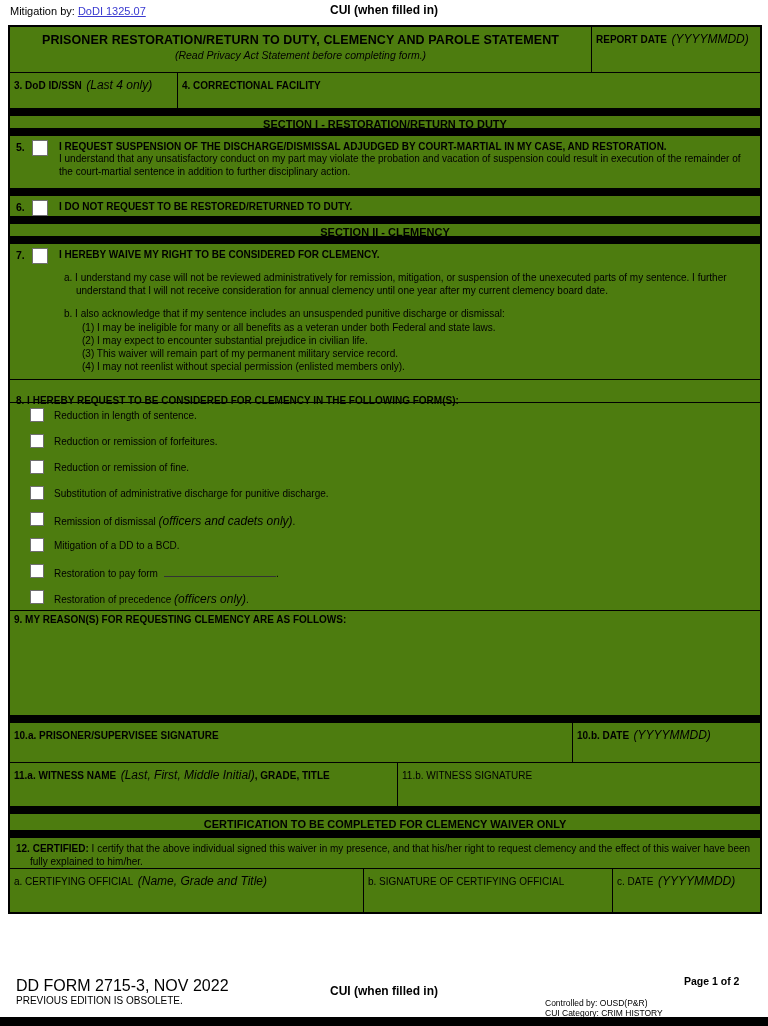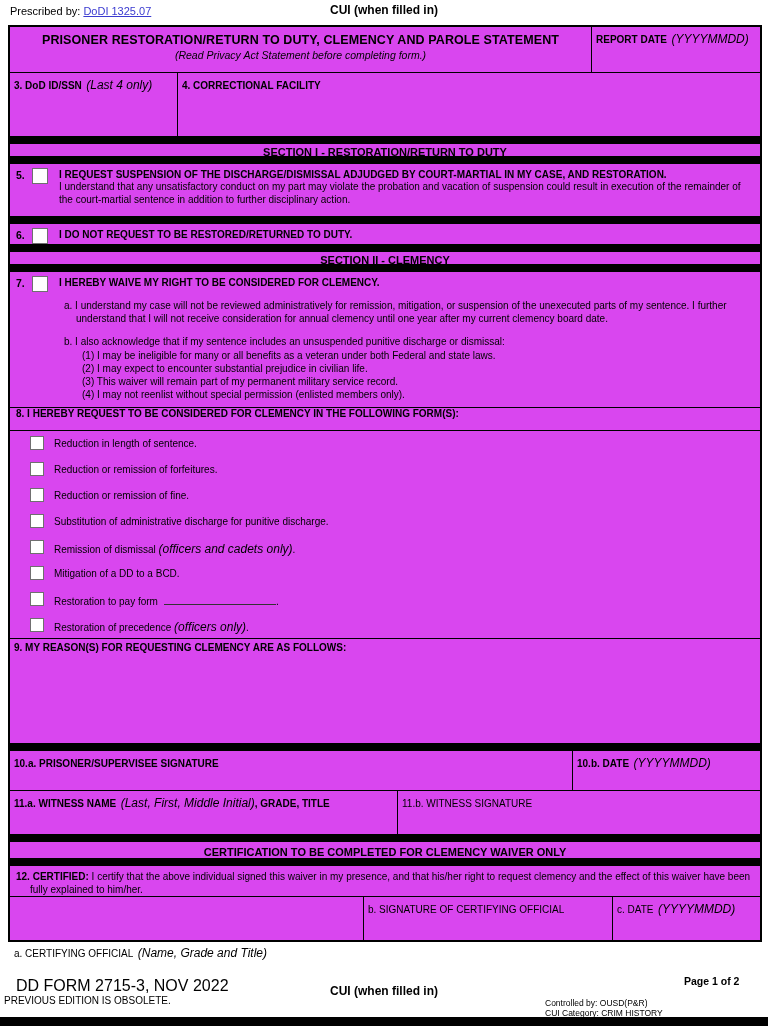--- a/index.html
+++ b/index.html
@@ -7,91 +7,91 @@
   body { font-family:"Liberation Sans","DejaVu Sans",sans-serif; color:#000; }
   .page { position:relative; width:768px; height:1026px; background:#fff; overflow:hidden; }
 
   
   .topbar { position:absolute; top:3px; left:0; width:768px; height:20px; font-size:11px; }
   .prescribed { position:absolute; left:10px; top:2px; }
   .prescribed a { color:#3a3ad0; text-decoration:underline; cursor:pointer; }
   .cui-top { position:absolute; left:0; right:0; top:0; text-align:center; font-weight:bold; font-size:12px; }
 
   
-  .form { position:absolute; top:25px; left:8px; width:754px; border:2px solid #000; background:#d946ef; }
+  .form { position:absolute; top:25px; left:8px; width:754px; border:2px solid #000; background:#4d7c0f; }
   .row { display:flex; width:100%; border-top:1px solid #000; position:relative; }
   .row:first-child { border-top:none; }
   .row.heavy { border-top:8px solid #000000; }
   .cell { padding:2px 4px; position:relative; }
   .cell + .cell { border-left:1px solid #000; }
   .lbl { font-weight:bold; font-size:10px; }
   .hint { font-style:italic; font-weight:normal; font-size:12px; }
 
   .title-row { height:45px; }
   .title-cell { flex:1; text-align:center; padding-top:6px; }
   .title-main { font-weight:bold; font-size:12.5px; letter-spacing:0.1px; }
   .title-sub { font-style:italic; font-size:10.5px; margin-top:2px; }
   .rdate-cell { width:169px; }
 
-  .r-id1 { height:48px; } .r-id2 { height:64px; }
+  .r-id1 { height:48px; } .r-id2 { height:36px; }
   .namecell { flex:1; } .regcell { width:169px; }
   .dodcell { width:167px; } .faccell { flex:1; }
 
   .sec-hdr { height:20px; justify-content:center; align-items:center; text-align:center; font-weight:bold; font-size:11px; padding-top:3px; display:flex; }
 
   .item-row { font-size:10px; }
   .i5 { height:60px; } .i6 { height:28px; } .i7 { height:143px; }
   .num { position:absolute; left:6px; top:5px; font-weight:bold; font-size:10.5px; }
   .cb { position:absolute; left:22px; top:4px; width:16px; height:16px; border:1.5px solid #6f6f6f; background:#fff; cursor:pointer; }
   .stmt { margin-left:49px; margin-top:5px; margin-right:8px; }
   .stmt-bold { font-weight:bold; font-size:10px; }
   .stmt-body { font-size:10px; margin-top:1px; line-height:1.25; }
   .para { margin-left:54px; margin-right:10px; font-size:10px; line-height:1.25; padding-left:12px; text-indent:-12px; }
   .para-a { margin-top:12px; }
   .para-b { margin-top:11px; }
   .subitems { margin-left:72px; font-size:10px; line-height:1.3; }
 
-  .i8hdr { height:23px; padding:0 4px 0 6px; font-weight:bold; font-size:10px; }
+  .i8hdr { height:23px; padding:15px 4px 0 6px; font-weight:bold; font-size:10px; }
   .options { height:208px; display:block; }
   .opt { position:relative; height:26px; font-size:10px; }
   .opt .cb2 { position:absolute; left:20px; top:5px; width:14px; height:14px; border:1.5px solid #6f6f6f; background:#fff; cursor:pointer; }
   .opt .txt { position:absolute; left:44px; top:7px; white-space:nowrap; }
   .blank { display:inline-block; width:112px; border-bottom:1px solid #333; height:11px; vertical-align:baseline; margin-left:6px; cursor:text; }
 
   .i9 { height:105px; display:block; }
   .i9 .lbl { display:block; padding:3px 4px; }
   .writearea { position:absolute; inset:18px 2px 2px 2px; cursor:text; }
 
   .r10 { height:47px; } .r11 { height:44px; }
   .sig10a { flex:1; } .sig10b { width:188px; }
   .sig11a { width:387px; } .sig11b { flex:1; }
 
   .cert-hdr { height:24px; }
   .i12 { height:38px; display:block; padding:4px 6px; font-size:10px; line-height:1.3; }
   .i12 .hang { padding-left:14px; text-indent:-14px; }
   .rabc { height:44px; }
-  .ca { width:353px;margin-top:44px; } .cbx { width:249px; } .cc { flex:1; }
+  .ca { width:353px; } .cbx { width:249px; } .cc { flex:1; }
 
   
   .footer { position:absolute; top:974px; left:0; width:768px; height:44px; font-size:10px; }
   .f-formnum { position:absolute; left:16px; top:3px; font-weight:normal; font-size:16px; }
-  .f-prev { position:absolute; left:4px; top:21px; font-size:10px; }
+  .f-prev { position:absolute; left:16px; top:21px; font-size:10px; }
   .f-cui { position:absolute; left:0; right:0; top:10px; text-align:center; font-weight:bold; font-size:12px; }
   .f-right { position:absolute; left:545px; top:0; font-size:8.5px; line-height:1.18; width:224px;margin-top:24px; }
   .f-page { position:absolute; left:684px; top:1px; font-weight:bold; font-size:10.5px; }
   .bottombar { position:absolute; left:0; top:1017px; width:768px; height:9px; background:#000; }
 </style>
 </head>
 <body>
 
 <div class="page">
 
   <div class="topbar">
     <div class="prescribed">
-      <span>Prescribed by:</span>
+      <span>Mitigation by:</span>
       <a>DoDI 1325.07</a>
     </div>
     <div class="cui-top">CUI (when filled in)</div>
   </div>
 
   <div class="form">
 
     <div class="row title-row">
       <div class="cell title-cell">
         <div class="title-main">PRISONER RESTORATION/RETURN TO DUTY, CLEMENCY AND PAROLE STATEMENT</div>

